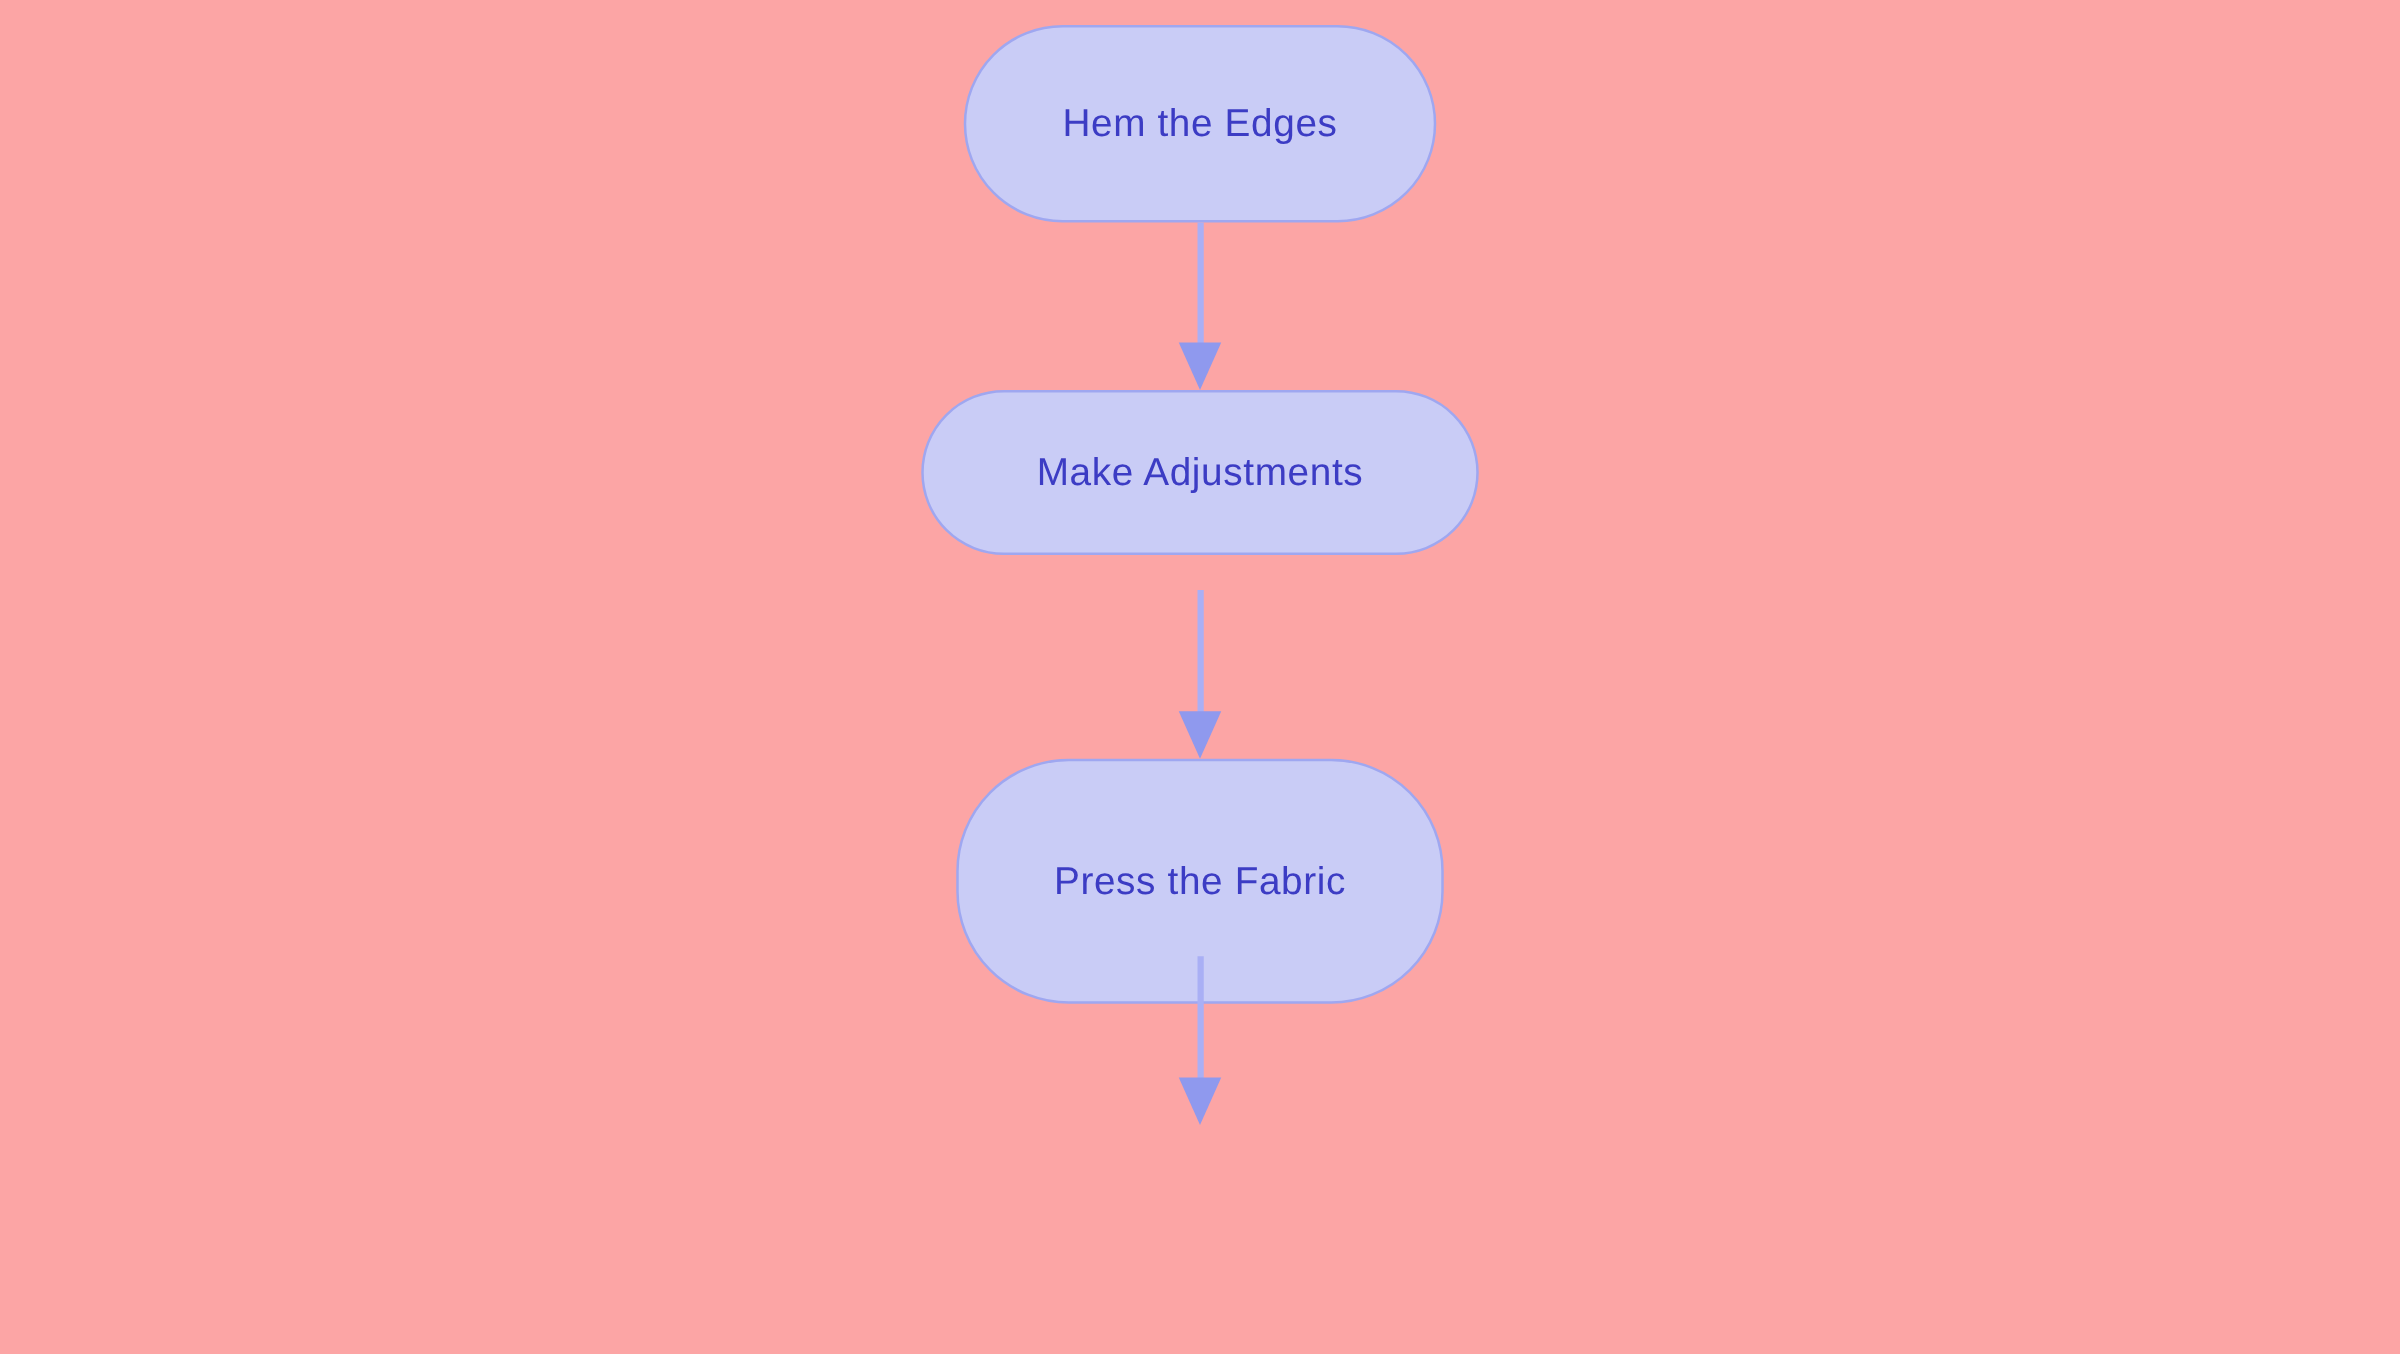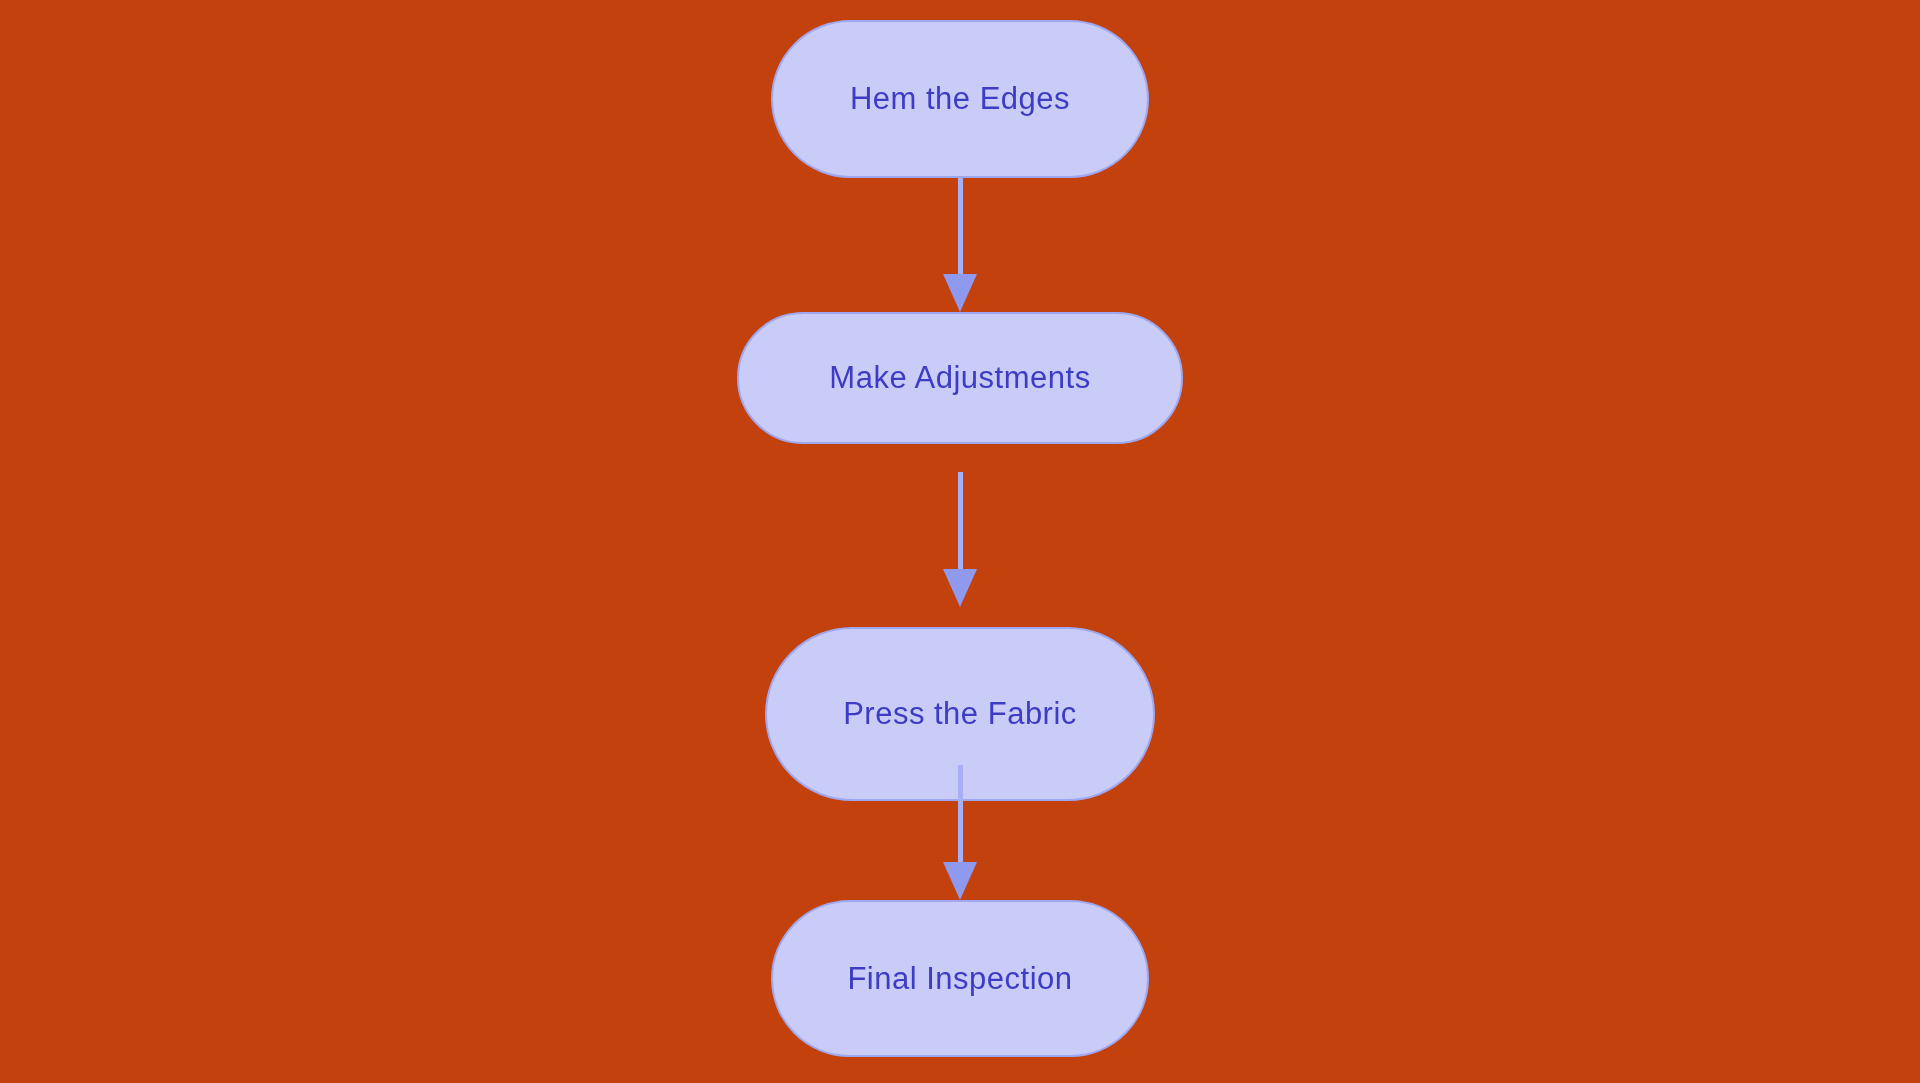--- a/index.html
+++ b/index.html
@@ -4,21 +4,21 @@
 <style>
   html, body {
     margin: 0;
     padding: 0;
     background: #ffffff;
   }
   .canvas {
     position: relative;
     width: 1920px;
     height: 1083px;
-    background: #c2410c;
+    background: #fca5a5;
     overflow: hidden;
     font-family: "Liberation Sans", "DejaVu Sans", sans-serif;
   }
   .flow-node {
     position: absolute;
     box-sizing: border-box;
     background: #c9ccf6;
     border: 2px solid #9fa7f0;
     border-radius: 90px; 
     display: flex;
@@ -28,21 +28,21 @@
   .flow-node .node-label {
     color: #3c3cc4;
     font-size: 31px;
     font-weight: 400;
     letter-spacing: 0.5px;
     white-space: nowrap;
     text-align: center;
   }
   .node-1 { left: 771px; top: 20px;  width: 378px; height: 158px; }
   .node-2 { left: 737px; top: 312px; width: 446px; height: 132px; }
-  .node-3 { left: 765px; top: 627px; width: 390px; height: 174px; }
+  .node-3 { left: 765px; top: 607px; width: 390px; height: 196px; }
   .node-4 { left: 771px; top: 900px; width: 378px; height: 157px; }
 
   .flow-arrow {
     position: absolute;
     width: 34px;
     left: 943px; 
   }
   .arrow-1 { top: 178px; height: 134px; }
   .arrow-2 { top: 472px; height: 135px; }
   .arrow-3 { top: 765px; height: 135px; }
@@ -91,17 +91,14 @@
 
   <div class="flow-node node-3">
     <span class="node-label">Press the Fabric</span>
   </div>
 
   <div class="flow-arrow arrow-3">
     <div class="arrow-line"></div>
     <div class="arrow-head"></div>
   </div>
 
-  <div class="flow-node node-4">
-    <span class="node-label">Final Inspection</span>
-  </div>
 
 </div>
 
 </body></html>

